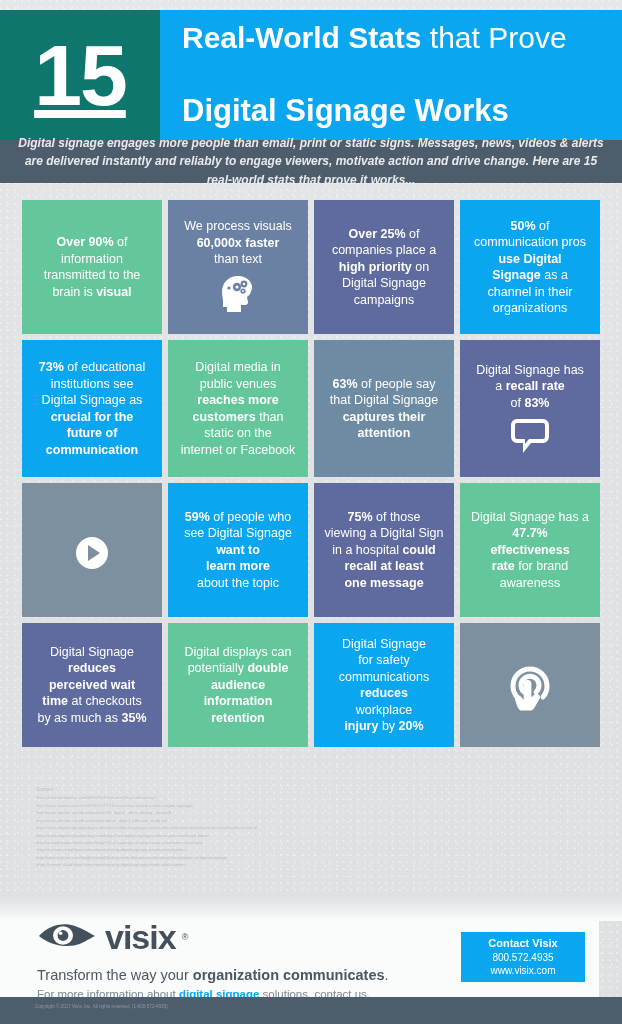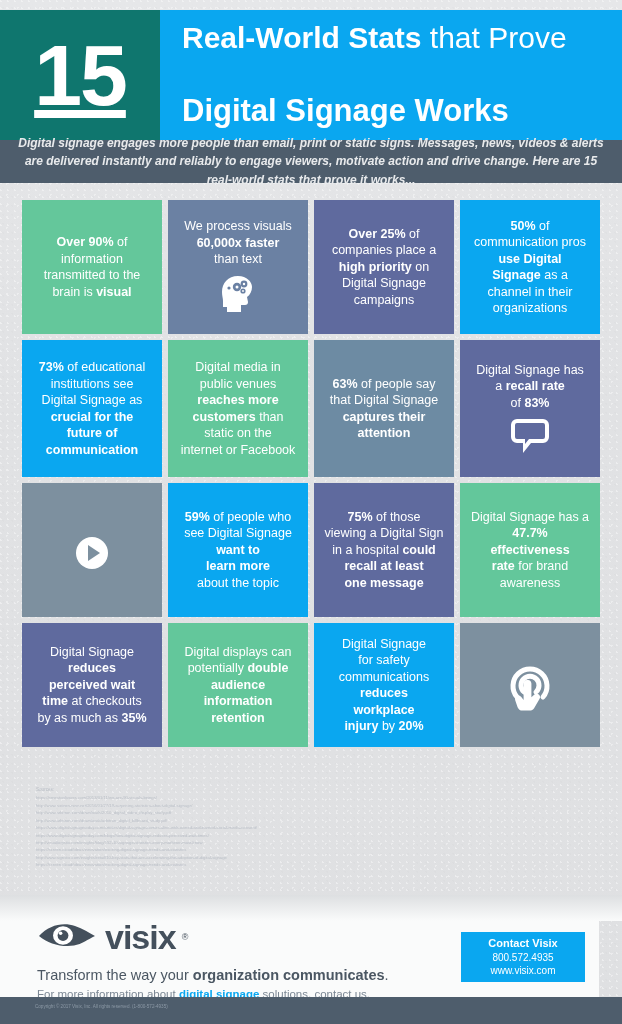--- a/index.html
+++ b/index.html
@@ -176,21 +176,21 @@
     </div>
 
     <div class="row r4">
       <div class="tile c-purple">
         <p><span>Digital Signage</span><br><span style="font-weight: bold;">reduces</span><br><span style="font-weight: bold;">perceived wait</span><br><span style="font-weight: bold;">time</span><span> at checkouts</span><br><span>by as much as </span><span style="font-weight: bold;">35%</span></p>
       </div>
       <div class="tile c-green2">
         <p><span>Digital displays can</span><br><span>potentially </span><span style="font-weight: bold;">double</span><br><span style="font-weight: bold;">audience</span><br><span style="font-weight: bold;">information</span><br><span style="font-weight: bold;">retention</span></p>
       </div>
       <div class="tile c-blue">
-        <p><span>Digital Signage</span><br><span>for safety</span><br><span>communications</span><br><span style="font-weight: bold;">reduces</span><br><span style="font-weight: bold;">workplace</span><br><span style="font-weight: bold;">injury</span><span> by </span><span style="font-weight: bold;">20%</span></p>
+        <p><span>Digital Signage</span><br><span>for safety</span><br><span>communications</span><br><span style="font-weight: bold;">reduces</span><br><span style="font-weight: normal;">workplace</span><br><span style="font-weight: bold;">injury</span><span> by </span><span style="font-weight: bold;">20%</span></p>
       </div>
       <div class="tile c-gray icon-only">
         <span class="icon-wrap">
           <svg width="60" height="60" viewBox="0 0 60 60">
             <path fill="none" stroke="#ffffff" stroke-width="5" stroke-linecap="round" d="M17 39a17 17 0 1 1 26 0"></path>
             <path fill="none" stroke="#ffffff" stroke-width="5" stroke-linecap="round" d="M24 34a9 9 0 1 1 12 0"></path>
             <path fill="#ffffff" d="M28 22c2 0 3.4 1.6 3.4 3.6v13.6l3-2.6c1.6-1.3 3.7-1 4.9.4 1 1.2 1 2.6.3 3.8l-5.5 9.4c-.9 1.5-2.6 2.4-4.4 2.4h-7.3c-2.2 0-4.1-1.4-4.8-3.4l-2.4-7c-.6-1.8.3-3.7 2-4.4 1.5-.6 3.2 0 4.1 1.3l2.3 3V25.6c0-2 1.5-3.6 3.4-3.6z"></path>
           </svg>
         </span>
       </div>

